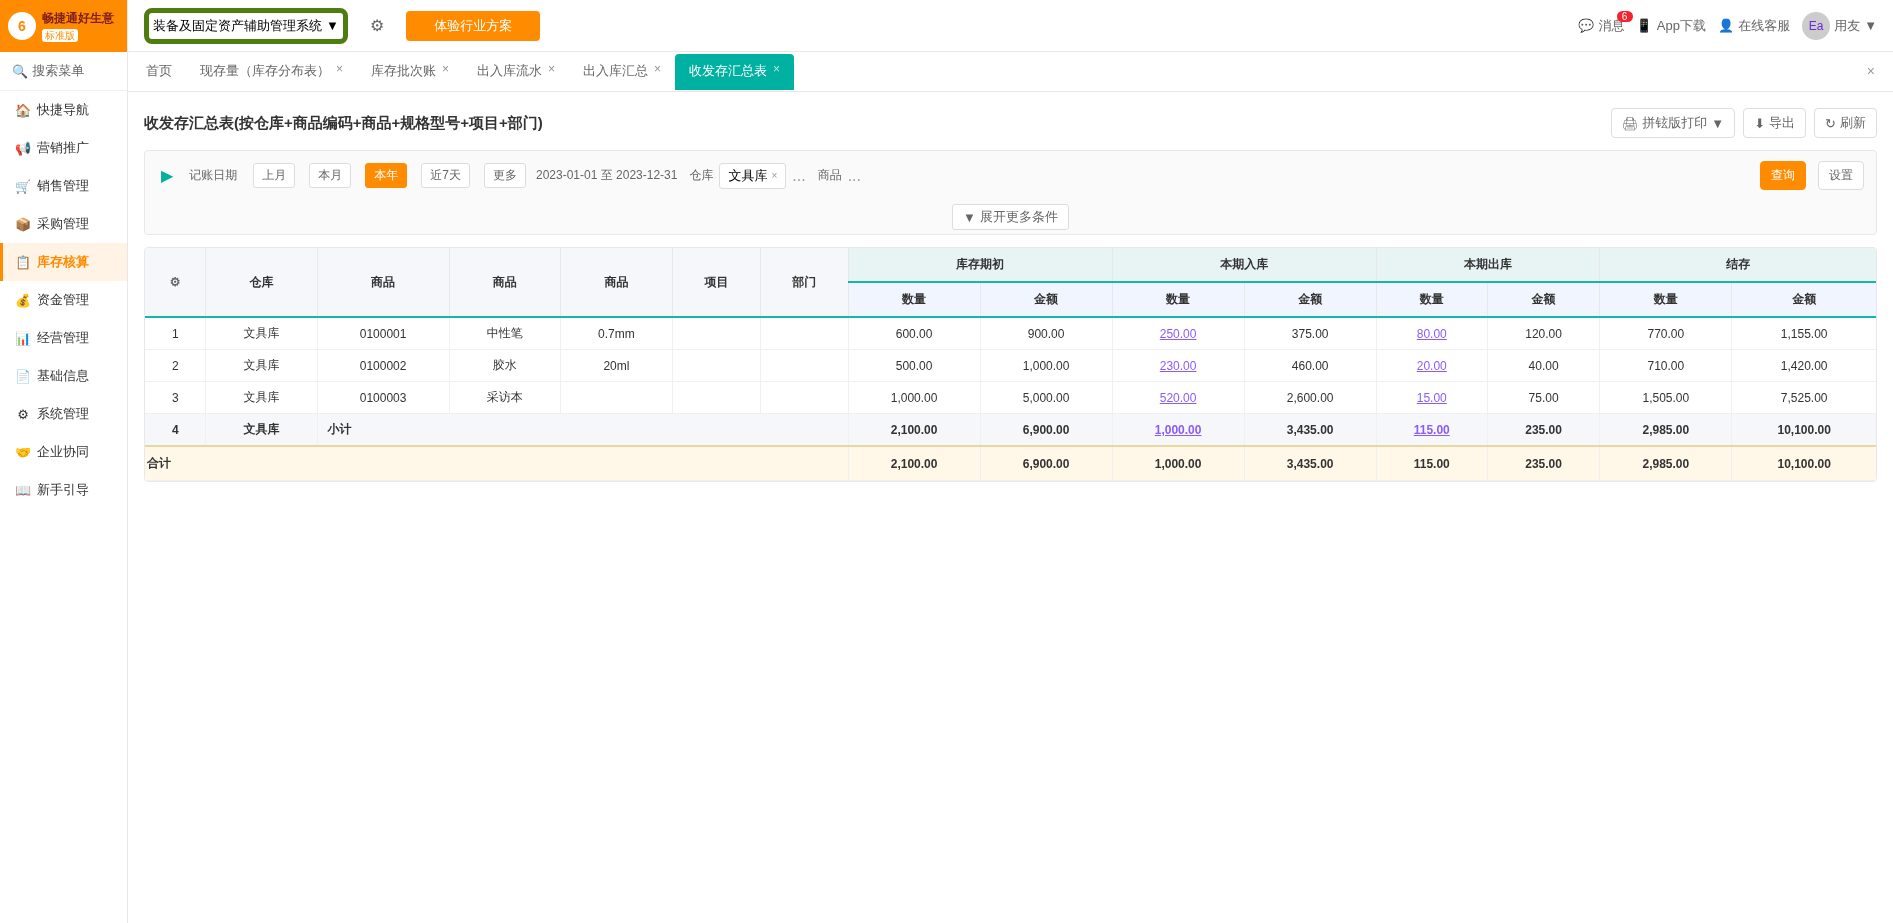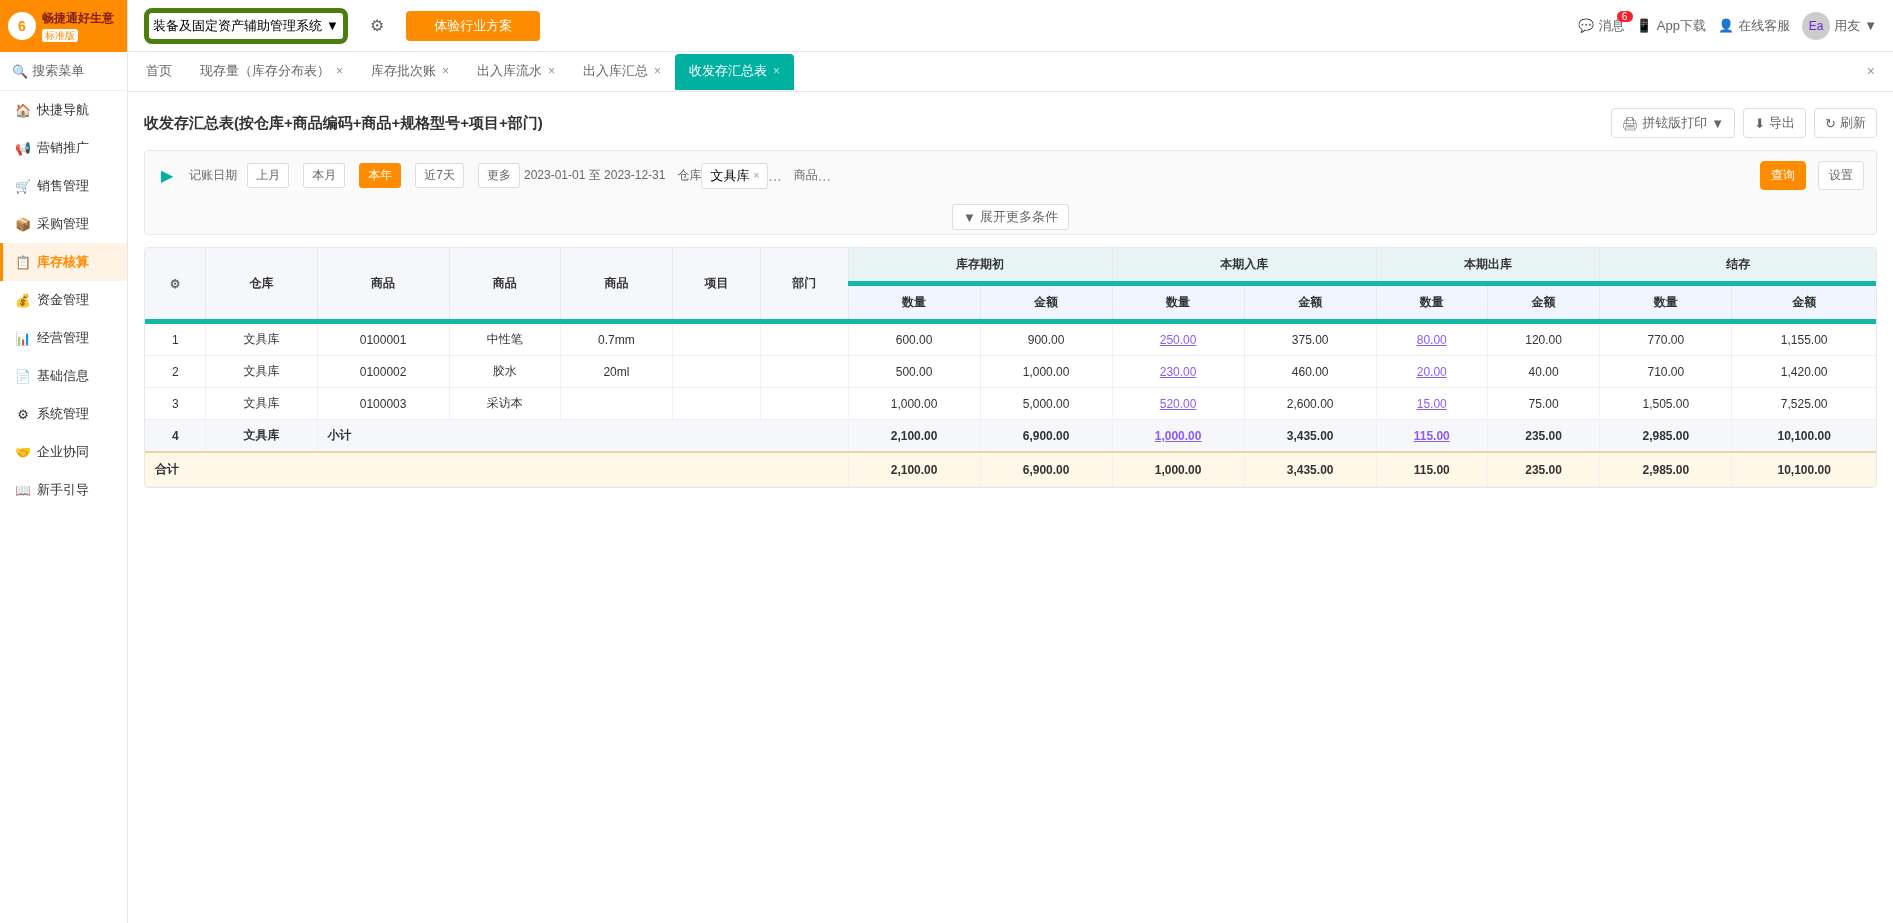--- a/index.html
+++ b/index.html
@@ -23,60 +23,60 @@
     .topbar { height: 52px; background: #fff; display: flex; align-items: center; padding: 0 16px; border-bottom: 1px solid #e8e8e8; gap: 12px; flex-shrink: 0; }
     .topbar-system-select { display: flex; align-items: center; gap: 4px; border: 5px solid #4d7c0f; border-radius: 8px; padding: 4px 4px; cursor: pointer; }
     .topbar-btn-orange { background: #ff8c00; color: #fff; border: none; border-radius: 4px; padding: 6px 28px; cursor: pointer; font-size: 13px; }
     .topbar-icon-group { display: flex; align-items: center; gap: 12px; color: #666; }
     .topbar-icon-item { display: flex; align-items: center; gap: 4px; cursor: pointer; position: relative; }
     .badge { position: absolute; top: -6px; right: -8px; background: #f5222d; color: #fff; border-radius: 8px; font-size: 10px; padding: 0 4px; min-width: 16px; text-align: center; }
     .topbar-avatar { width: 28px; height: 28px; background: #ccc; border-radius: 50%; display: flex; align-items: center; justify-content: center; color: #6d28d9; font-size: 12px; }
 
     
     .tabs { display: flex; align-items: center; background: #fff; border-bottom: 1px solid #e8e8e8; flex-shrink: 0; padding: 0 4px; min-height: 40px; }
-    .tab { display: flex; align-items: center; gap: 4px; padding: 8px 14px; cursor: pointer; color: #666; border-bottom: 2px solid transparent; white-space: nowrap; font-size: 13px; }
+    .tab { display: flex; align-items: flex-start; gap: 4px; padding: 8px 14px; cursor: pointer; color: #666; border-bottom: 2px solid transparent; white-space: nowrap; font-size: 13px; }
     .tab.active { color: #fff; background: #00b0a0; border-radius: 4px 4px 0 0; }
     .tab-close { color: inherit; opacity: 0.7; font-size: 12px; margin-left: 2px; }
 
     
     .content { flex: 1; overflow-y: auto; background: #fff; padding: 16px; display: flex; flex-direction: column; gap: 12px; }
 
     
     .page-header { display: flex; align-items: center; justify-content: space-between; }
     .page-title { font-size: 15px; font-weight: bold; color: #333; }
     .page-header-actions { display: flex; align-items: center; gap: 8px; }
     .page-header-btn { display: flex; align-items: center; gap: 4px; padding: 5px 10px; border: 1px solid #ddd; border-radius: 4px; cursor: pointer; color: #666; font-size: 12px; background: #fff; }
     .page-header-btn.primary { background: #ff8c00; color: #fff; border-color: #ff8c00; }
-    .filter-section { display: flex; align-items: center; }
+    .filter-section { display: flex; align-items: center; gap: 6px; }
     .filter-label { color: #666; font-size: 12px; white-space: nowrap; }
     .filter-btn-group { display: flex; gap: 4px; }
     .filter-btn { padding: 3px 8px; border: 1px solid #ddd; border-radius: 3px; cursor: pointer; background: #fff; font-size: 12px; color: #666; margin-left: 10px; }
     .filter-btn.active { background: #ff8c00; color: #fff; border-color: #ff8c00; }
     .filter-date-range { font-size: 12px; color: #666; }
     .filter-tag { display: flex; align-items: center; gap: 4px; background: #fff; border: 1px solid #ddd; border-radius: 3px; padding: 3px 8px; font-size: 12px; }
     .filter-tag-close { cursor: pointer; color: #999; font-size: 10px; }
     .filter-dots { color: #999; cursor: pointer; font-size: 16px; }
     .expand-row { display: flex; justify-content: center; padding: 4px 0; }
     .expand-btn { display: flex; align-items: center; gap: 4px; color: #666; font-size: 12px; cursor: pointer; padding: 3px 10px; border: 1px solid #ddd; border-radius: 3px; background: #fff; }
 
     
     .table-wrapper { border: 1px solid #e8e8e8; border-radius: 4px; overflow: hidden; }
     table { width: 100%; border-collapse: collapse; }
     thead tr { background: #f5f7fa; }
-    th { padding: 8px 10px; text-align: center; border-bottom: 5px solid #14b8a6; border-right: 1px solid #e8e8e8; color: #333; font-weight: 600; font-size: 12px; white-space: nowrap; }
+    th { padding: 8px 10px; text-align: center; border-bottom: 2px solid #14b8a6; border-right: 1px solid #e8e8e8; color: #333; font-weight: 600; font-size: 12px; white-space: nowrap; }
     th:last-child { border-right: none; margin-top: 24px; }
     td { padding: 7px 10px; text-align: center; border-bottom: 1px solid #f0f0f0; border-right: 1px solid #f0f0f0; color: #333; font-size: 12px; }
     td:last-child { border-right: none; }
     tbody tr.subtotal { background: #f5f7fa; font-weight: bold; }
     .link-text { color: #8b5cf6; text-decoration: underline; cursor: pointer; }
     .settings-icon-cell { color: #666; cursor: pointer; }
 
     
     .table-footer { background: #fff8e8; border-top: 2px solid #e8d8a0; }
-    .table-footer td { font-weight: bold; color: #333; font-size: 12px; padding: 8px 10px; }
+    .table-footer td { font-weight: bold; color: #333; font-size: 12px; padding: 8px 2px; }
 
     
     ::-webkit-scrollbar { width: 6px; height: 6px; }
     ::-webkit-scrollbar-track { background: #f1f1f1; }
     ::-webkit-scrollbar-thumb { background: #ccc; border-radius: 3px; }
 
     .filter-arrow { color: #00b0a0; cursor: pointer; font-size: 16px; padding: 2px 4px; }
   </style>
 </head>
 <body>

